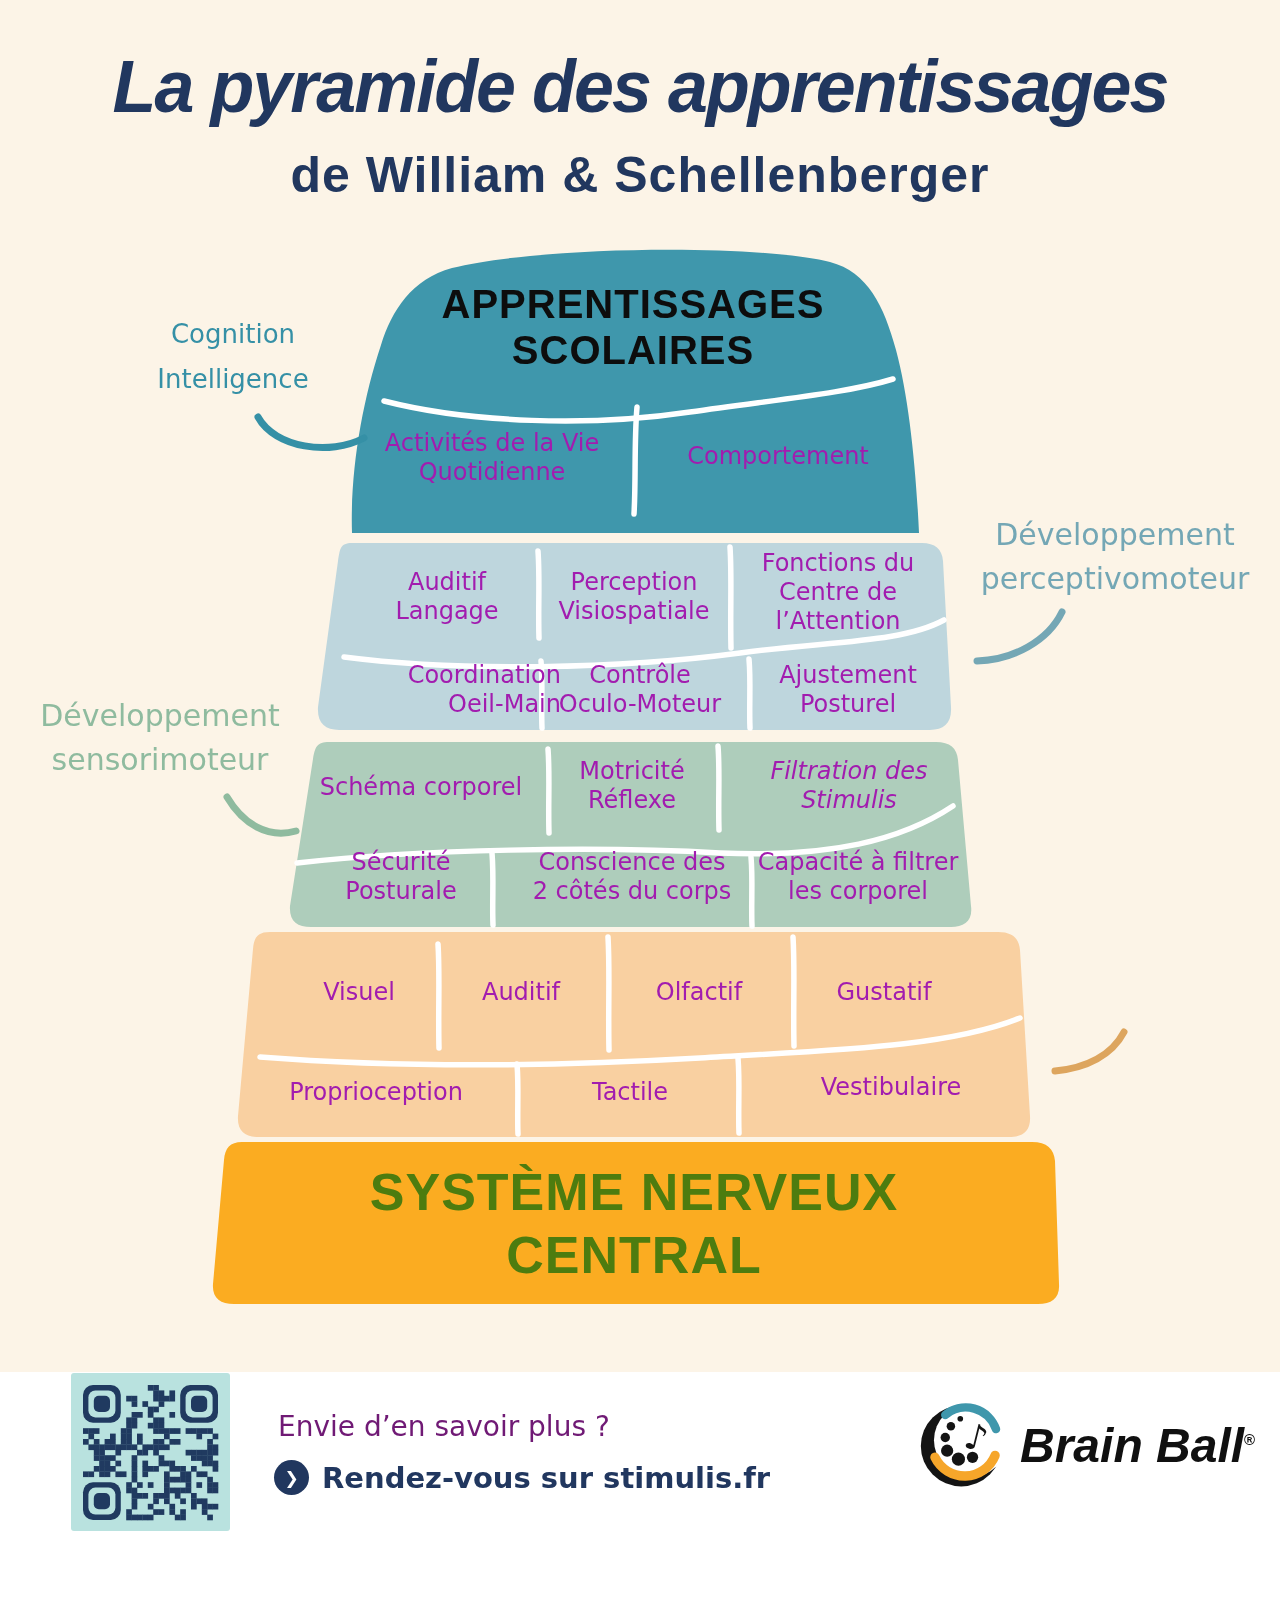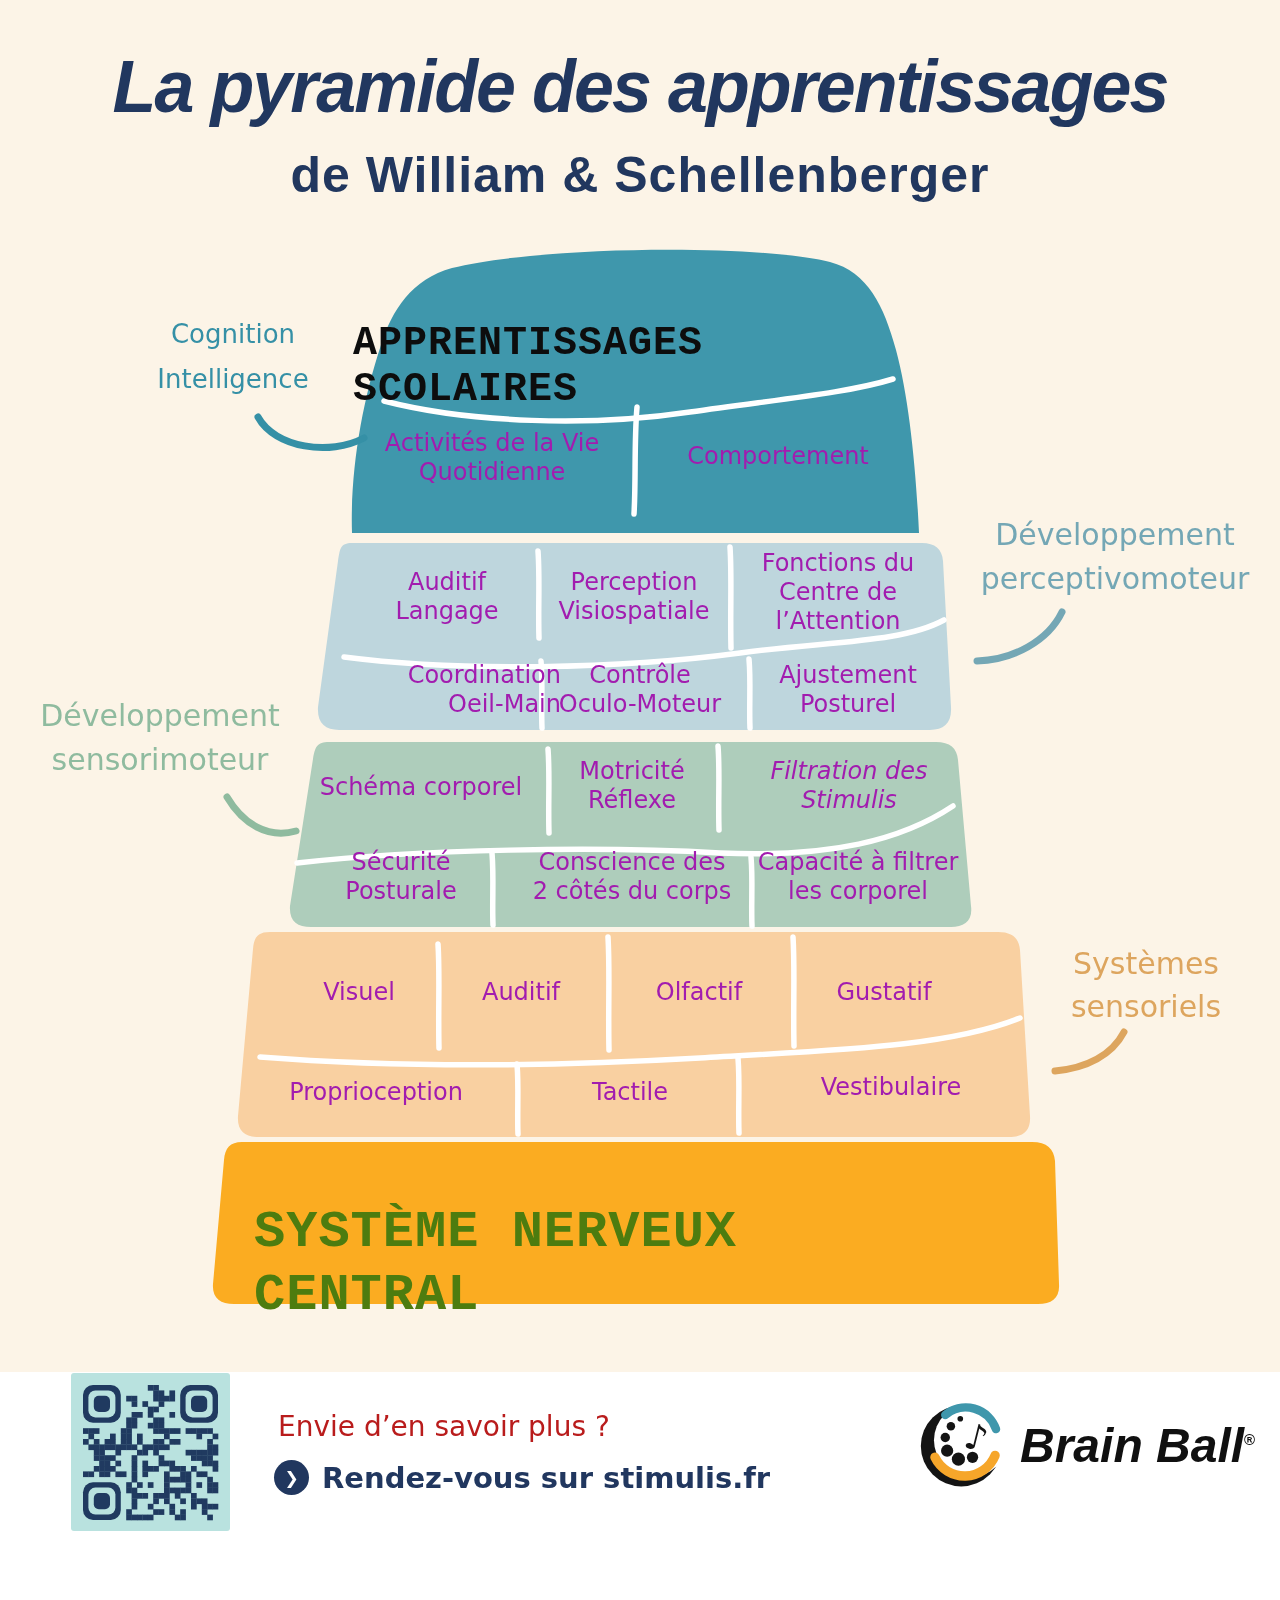--- a/index.html
+++ b/index.html
@@ -12,35 +12,35 @@
 
   .title{position:absolute;left:0;top:44px;width:1280px;text-align:center;
          font-family:"Liberation Sans",sans-serif;font-style:italic;font-weight:bold;
          font-size:74px;color:#21375f;letter-spacing:-2px;transform:scaleX(.97);}
   .subtitle{position:absolute;left:0;top:146px;width:1280px;text-align:center;
          font-family:"Liberation Sans",sans-serif;font-weight:bold;font-size:50px;
          color:#21375f;letter-spacing:1px;}
 
   .cell{position:absolute;transform:translate(-50%,-50%);text-align:center;
         font-size:24px;font-weight:500;color:#a21caf;line-height:1.2;white-space:pre-line;}
-  .lvl-header{position:absolute;transform:translate(-50%,-50%);text-align:left;
-        font-family:Liberation Mono, monospace;font-weight:800;font-size:40px;
-        letter-spacing:1px;line-height:46px;color:#0d0d0d;white-space:pre-line;margin-top:40px;}
+  .lvl-header{position:absolute;transform:translate(-50%,-50%);text-align:center;
+        font-family:Liberation Sans, sans-serif;font-weight:800;font-size:40px;
+        letter-spacing:1px;line-height:46px;color:#0d0d0d;white-space:pre-line;}
   .lvl5-header{font-size:52px;line-height:63px;letter-spacing:1px;color:#4d7c0f;}
 
   .side-label{position:absolute;text-align:center;font-size:26px;font-weight:500;
         line-height:45px;white-space:pre-line;}
   .lab-cognition{left:83px;top:312px;width:300px;color:#3590a6;}
   .lab-percep{left:965px;top:513px;width:300px;color:#74a7b5;font-size:30px;line-height:44px;}
   .lab-sensor{left:10px;top:694px;width:300px;color:#8fbb9f;font-size:30px;line-height:44px;}
   .lab-syst{left:1026px;top:942px;width:240px;color:#dda55e;font-size:30px;line-height:43px;}
 
   .qr-box{position:absolute;left:71px;top:1373px;width:159px;height:158px;
         background:#b9e2df;border-radius:3px;}
-  .cta-q{position:absolute;left:278px;top:1410px;font-size:28px;font-weight:500;color:#b91c1c;}
+  .cta-q{position:absolute;left:278px;top:1410px;font-size:28px;font-weight:500;color:#701a75;}
   .chevron{position:absolute;left:274px;top:1460px;width:35px;height:35px;border-radius:50%;
         background:#21375f;color:#ffffff;display:flex;align-items:center;justify-content:center;
         font-size:17px;font-weight:bold;cursor:pointer;}
   .cta-link{position:absolute;left:322px;top:1461px;font-size:29px;font-weight:bold;
         color:#21375f;cursor:pointer;}
   .logo{position:absolute;left:918px;top:1399px;}
   .brand{position:absolute;left:1020px;top:1418px;font-family:"Liberation Sans",sans-serif;
         font-style:italic;font-weight:bold;font-size:48px;color:#101010;}
   .brand .reg{font-size:15px;vertical-align:super;font-style:normal;}
 </style>
@@ -86,22 +86,20 @@
 
   <div class="title">La pyramide des apprentissages</div>
   <div class="subtitle">de William &amp; Schellenberger</div>
 
   <div class="side-label lab-cognition">Cognition
 Intelligence</div>
   <div class="side-label lab-percep">Développement
 perceptivomoteur</div>
   <div class="side-label lab-sensor">Développement
 sensorimoteur</div>
-  <div class="side-label lab-syst">Systèmes
-sensoriels</div>
 
   <div class="lvl-header" style="left:633px;top:327px;width:560px;">APPRENTISSAGES
 SCOLAIRES</div>
   <div class="cell" style="left:492px;top:458px;width:270px;">Activités de la Vie
 Quotidienne</div>
   <div class="cell" style="left:778px;top:456px;width:260px;">Comportement</div>
 
   <div class="cell" style="left:447px;top:597px;width:190px;">Auditif
 Langage</div>
   <div class="cell" style="left:634px;top:597px;width:220px;">Perception

